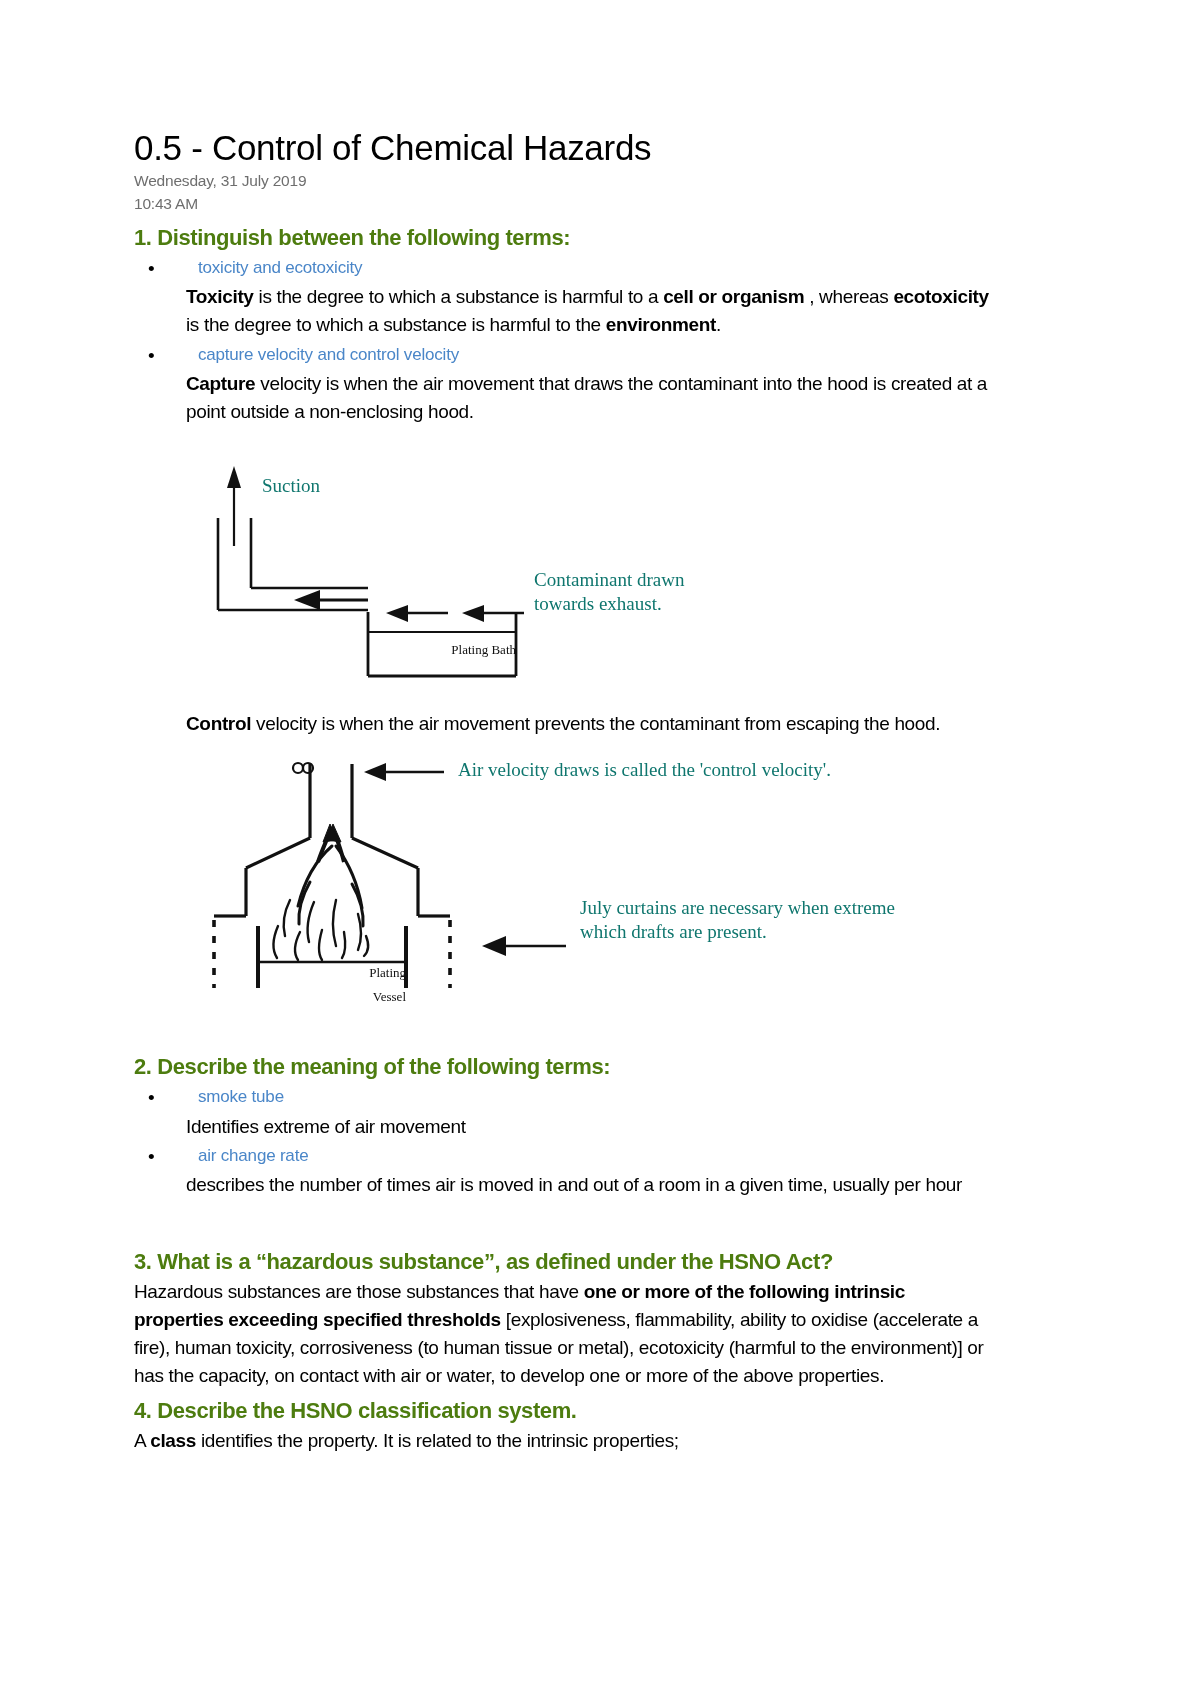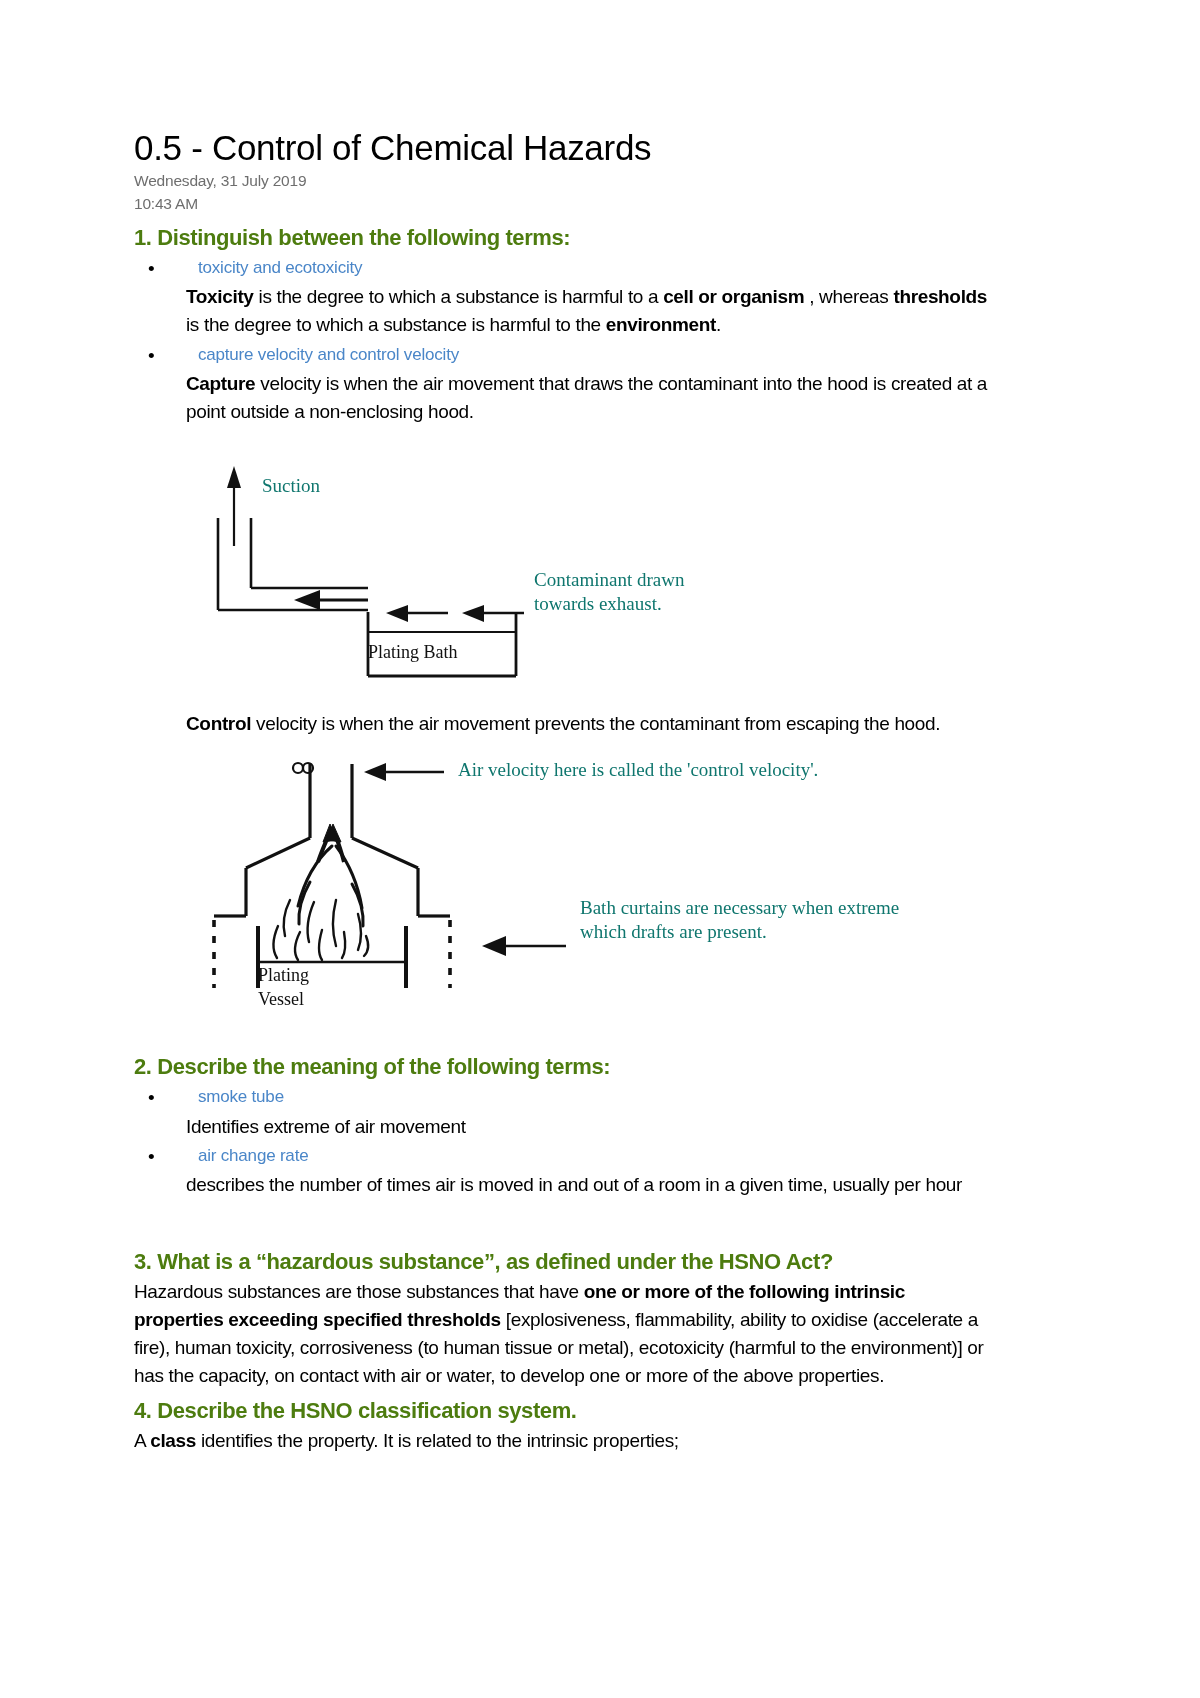--- a/index.html
+++ b/index.html
@@ -102,44 +102,44 @@
     position: absolute;
     font-family: "Liberation Serif", serif;
     font-size: 19px;
     color: #0f766e;
     line-height: 1.25;
     white-space: pre;
   }
   .fig-label {
     position: absolute;
     font-family: "Liberation Serif", serif;
-    font-size: 18px;
+    font-size: 13px;
     color: #111;
-    text-align: left;
+    text-align: right;
     line-height: 1.2;
   }
   svg { display:block; overflow: visible; }
 </style>
 </head>
 <body>
 
 <div class="page">
   <div class="content">
 
     <h1 class="doc-title">0.5 - Control of Chemical Hazards</h1>
     <div class="doc-date">Wednesday, 31 July 2019</div>
     <div class="doc-time">10:43 AM</div>
 
     <div class="q-heading">1. Distinguish between the following terms:</div>
 
     <div class="bullet-row">
       <span class="bullet-dot">•</span>
       <span class="bullet-term">toxicity and ecotoxicity</span>
     </div>
-    <p class="body-text"><b>Toxicity</b><span> is the degree to which a substance is harmful to a </span><b>cell or organism</b><span> , whereas </span><b>thresholds</b><span> is the degree to which a substance is harmful to the </span><b>environment</b><span>.</span></p>
+    <p class="body-text"><b>Toxicity</b><span> is the degree to which a substance is harmful to a </span><b>cell or organism</b><span> , whereas </span><b>ecotoxicity</b><span> is the degree to which a substance is harmful to the </span><b>environment</b><span>.</span></p>
 
     <div class="bullet-row">
       <span class="bullet-dot">•</span>
       <span class="bullet-term">capture velocity and control velocity</span>
     </div>
     <p class="body-text"><b>Capture</b><span> velocity is when the air movement that draws the contaminant into the hood is created at a point outside a non-enclosing hood.</span></p>
 
     <div class="figure fig1">
       <svg width="520" height="230" viewBox="0 0 520 230">
         <g stroke="#111" fill="none" stroke-width="2.6">
@@ -253,23 +253,23 @@
           <line x1="258" y1="22" x2="196" y2="22" stroke="#111" stroke-width="2.4"></line>
           <polygon points="178,22 200,13 200,31" fill="#111"></polygon>
         </g>
 
         <g>
           <line x1="380" y1="196" x2="316" y2="196" stroke="#111" stroke-width="2.6"></line>
           <polygon points="296,196 320,186 320,206" fill="#111"></polygon>
         </g>
       </svg>
 
-      <span class="fig-caption-text" style="left:272px; top:8px;">Air velocity here is called the 'control velocity'.</span>
-
-      <span class="fig-caption-text" style="left:394px; top:146px;">Bath curtains are necessary when extreme</span>
+      <span class="fig-caption-text" style="left:272px; top:8px;">Air velocity draws is called the 'control velocity'.</span>
+
+      <span class="fig-caption-text" style="left:394px; top:146px;">July curtains are necessary when extreme</span>
       <span class="fig-caption-text" style="left:394px; top:170px;">which drafts are present.</span>
 
       <span class="fig-label" style="left:72px; top:215px; width:148px;">Plating</span>
       <span class="fig-label" style="left:72px; top:239px; width:148px;">Vessel</span>
     </div>
 
     <div class="q-heading spaced" style="margin-top:62px;">2. Describe the meaning of the following terms:</div>
 
     <div class="bullet-row">
       <span class="bullet-dot">•</span>

